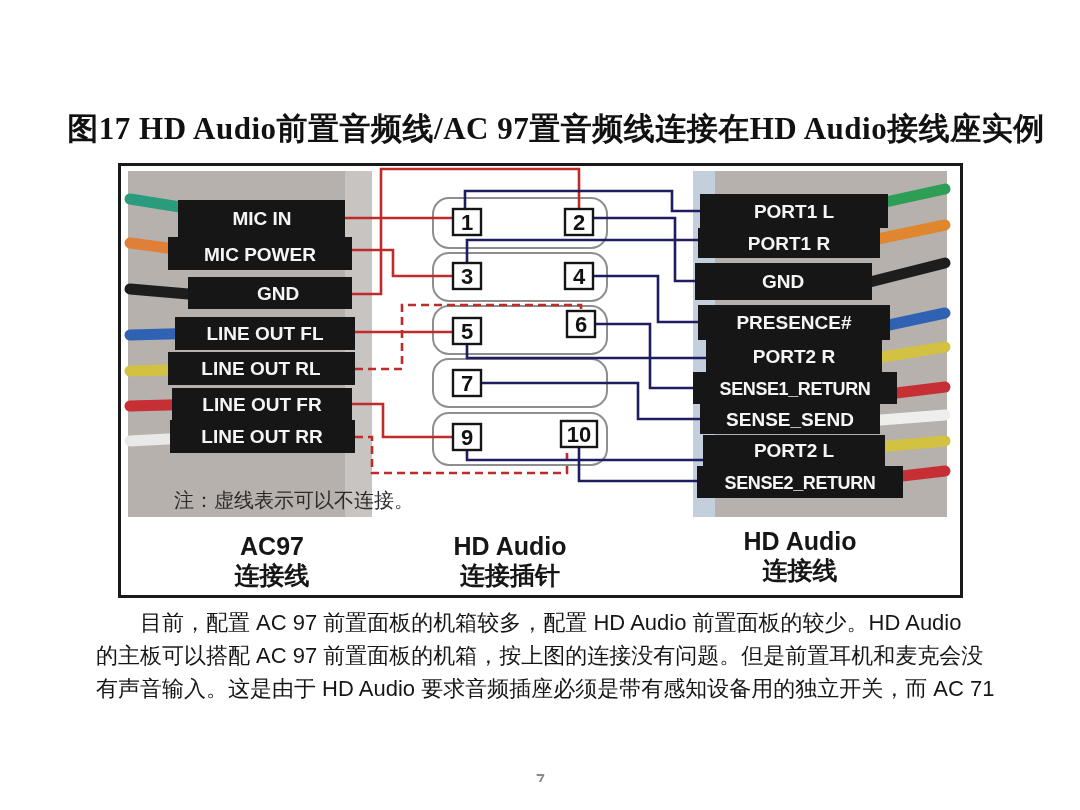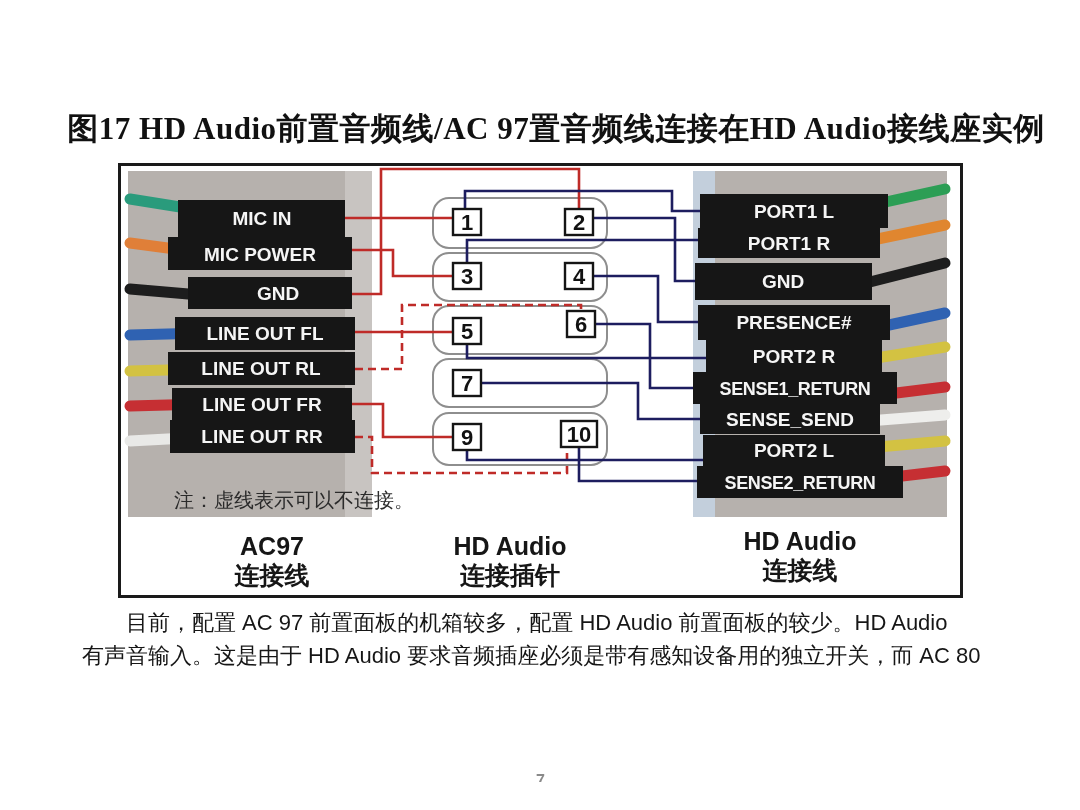--- a/index.html
+++ b/index.html
@@ -7,21 +7,21 @@
     width:1080px;height:810px;position:relative;background:#ffffff;
     font-family:"Liberation Sans", sans-serif;overflow:hidden;
   }
   .title{
     position:absolute;left:0;top:108px;width:1080px;text-align:center;
     font-family:"Liberation Serif", serif;font-weight:bold;font-size:31px;
     color:#111;letter-spacing:0.5px;white-space:nowrap;padding-left:16px;
   }
   .fig{position:absolute;left:118px;top:163px;}
   .para{
-    position:absolute;left:82px;top:606px;width:932px;
+    position:absolute;left:96px;top:606px;width:932px;
     font-size:22px;line-height:33px;color:#161616;
   }
   .para .ln{white-space:nowrap;}
   .para .indent{text-indent:2em;}
   .pagefrag{
     position:absolute;left:536px;top:772px;height:10px;overflow:hidden;
     color:#8a8a8a;font-size:16px;font-weight:bold;
   }
   svg text{font-family:"Liberation Sans", sans-serif;}
   .blk-label{font-weight:bold;font-size:19px;}
@@ -172,16 +172,17 @@
     <text class="cap" x="154" y="421">连接线</text>
     <text class="cap" x="392" y="392">HD Audio</text>
     <text class="cap" x="392" y="421">连接插针</text>
     <text class="cap" x="682" y="387">HD Audio</text>
     <text class="cap" x="682" y="416">连接线</text>
   </g>
 </svg>
 
 <div class="para">
   <div class="ln indent">目前，配置 AC 97 前置面板的机箱较多，配置 HD Audio 前置面板的较少。HD Audio</div>
-  <div class="ln">有声音输入。这是由于 HD Audio 要求音频插座必须是带有感知设备用的独立开关，而 AC 80</div>
+  <div class="ln">的主板可以搭配 AC 97 前置面板的机箱，按上图的连接没有问题。但是前置耳机和麦克会没</div>
+  <div class="ln">有声音输入。这是由于 HD Audio 要求音频插座必须是带有感知设备用的独立开关，而 AC 71</div>
 </div>
 
 <div class="pagefrag">7</div>
 
 </body></html>

